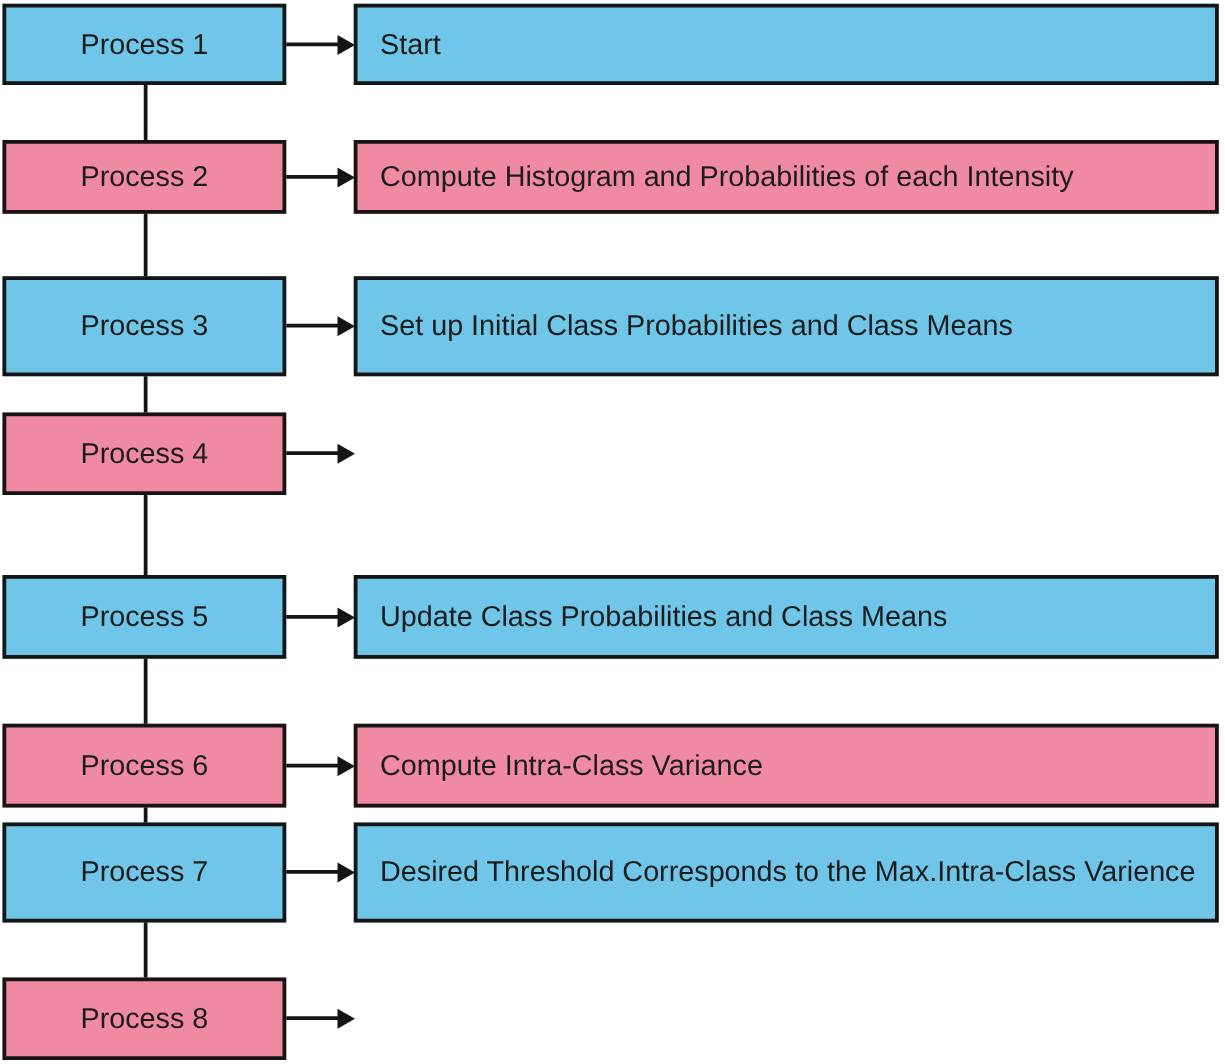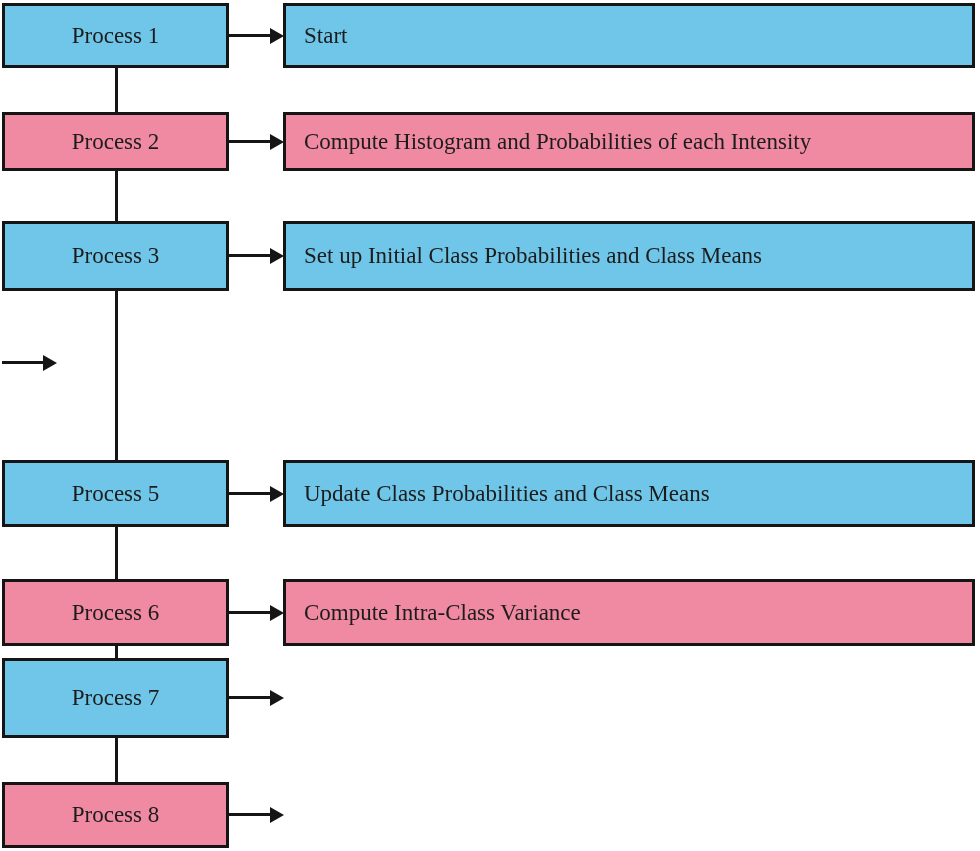--- a/index.html
+++ b/index.html
@@ -5,21 +5,21 @@
   html, body {
     margin: 0;
     padding: 0;
     background: #ffffff;
   }
   .canvas {
     position: relative;
     width: 980px;
     height: 851px;
     background: var(--bg, #ffffff);
-    font-family: Liberation Serif, serif;
+    font-family: Liberation Sans, sans-serif;
     color: var(--text, #1c1c1c);
     overflow: hidden;
   }
   
   .vline {
     position: absolute;
     left: 115px;
     top: 35px;
     width: 3px;
     height: 780px;
@@ -29,21 +29,21 @@
   .row {
     position: absolute;
     left: 2px;
     right: 5px;
     display: flex;
     align-items: stretch;
     z-index: 1;
   }
   .row:nth-of-type(1) { top: 3px;   height: 65px; }
   .row:nth-of-type(2) { top: 112px; height: 59px; }
-  .row:nth-of-type(3) { top: 221px; height: 70px; }
+  .row:nth-of-type(3) { top: 221px; height: 80px; }
   .row:nth-of-type(4) { top: 330px; height: 66px; }
   .row:nth-of-type(5) { top: 460px; height: 67px; border-radius: 19px; }
   .row:nth-of-type(6) { top: 549px; height: 67px; margin-top: 30px; }
   .row:nth-of-type(7) { top: 658px; height: 80px; }
   .row:nth-of-type(8) { top: 782px; height: 66px; }
   .box {
     box-sizing: border-box;
     border: 3px solid var(--line, #151515);
     display: flex;
     align-items: center;
@@ -128,20 +128,23 @@
     <div class="arrow">
       <span class="shaft"></span>
       <span class="head"></span>
     </div>
     <div class="box right">
       <span>Set up Initial Class Probabilities and Class Means</span>
     </div>
   </div>
 
   <div class="row tone-pink">
+    <div class="box left">
+      <span>Process 4</span>
+    </div>
     <div class="arrow">
       <span class="shaft"></span>
       <span class="head"></span>
     </div>
   </div>
 
   <div class="row tone-blue">
     <div class="box left">
       <span>Process 5</span>
     </div>
@@ -168,20 +171,23 @@
   </div>
 
   <div class="row tone-blue">
     <div class="box left">
       <span>Process 7</span>
     </div>
     <div class="arrow">
       <span class="shaft"></span>
       <span class="head"></span>
     </div>
+    <div class="box right">
+      <span>Desired Threshold Corresponds to the Max.Intra-Class Varience</span>
+    </div>
   </div>
 
   <div class="row tone-pink">
     <div class="box left">
       <span>Process 8</span>
     </div>
     <div class="arrow">
       <span class="shaft"></span>
       <span class="head"></span>
     </div>

